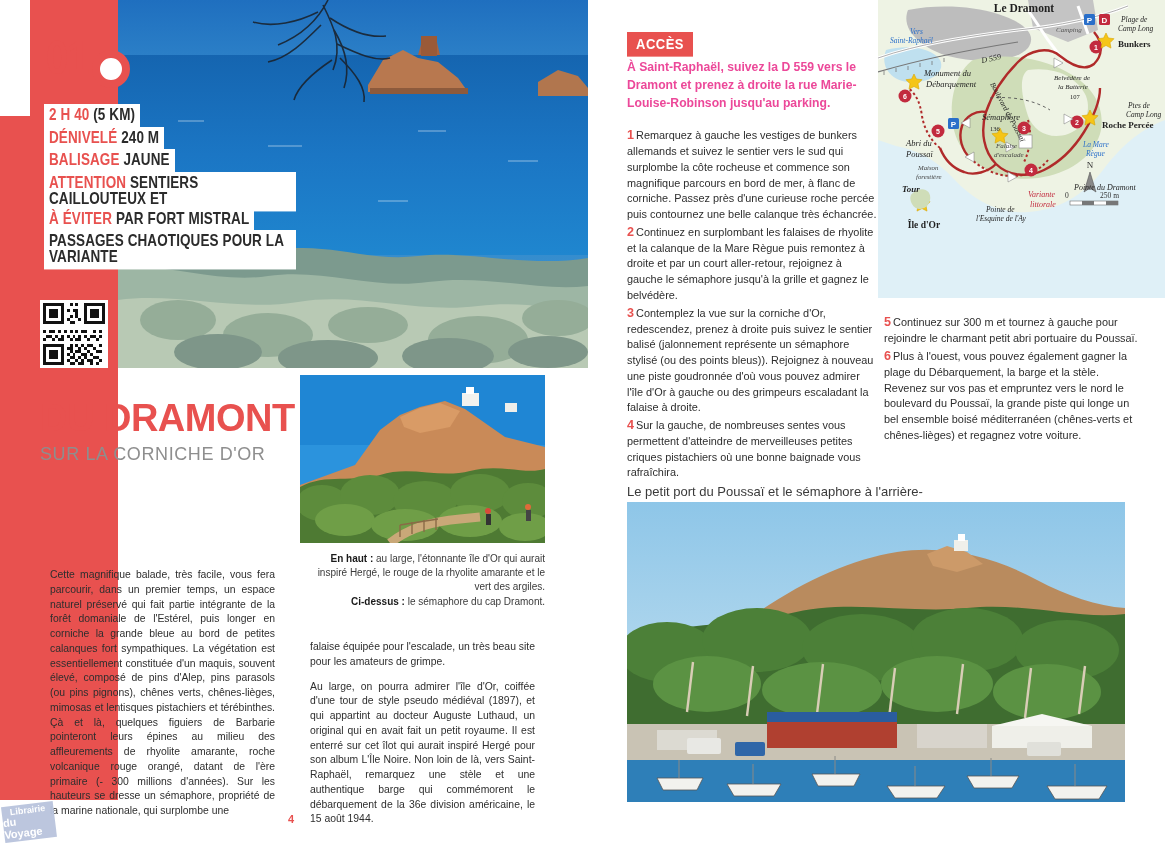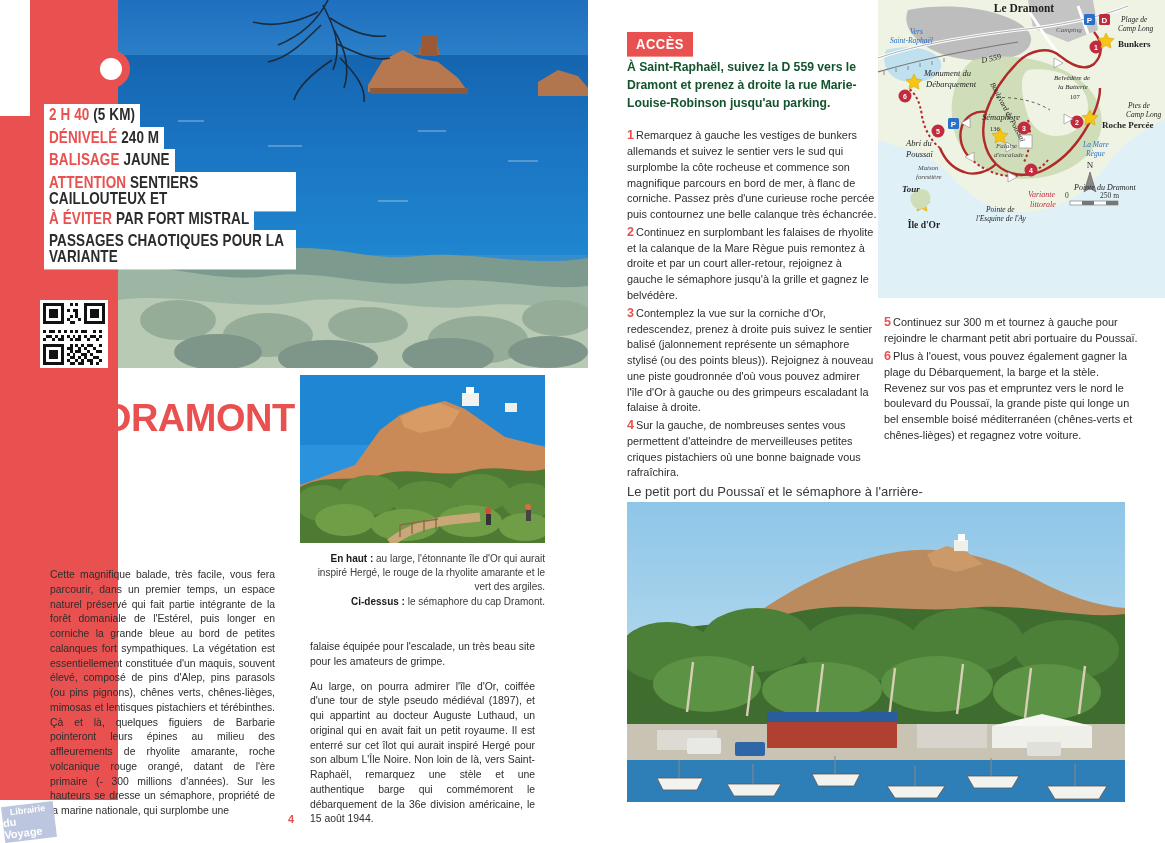--- a/index.html
+++ b/index.html
@@ -97,21 +97,21 @@
   .right-page { position:absolute; left:588px; top:0; width:577px; height:843px; background:#fff; }
 
   .acces-badge {
     position:absolute; left:39px; top:32px;
     background:#e8514f; color:#fff; font-weight:bold;
     font-size:13px; padding:3px 9px 4px 9px; letter-spacing:0.5px;
     transform: scaleY(1.12); transform-origin:left top;
   }
   .acces-intro {
     position:absolute; left:39px; top:58px; width:248px;
-    color:#14532d; font-weight:bold; font-size:12.2px; line-height:1.48;
+    color:#ec4899; font-weight:bold; font-size:12.2px; line-height:1.48;
   }
 
   .steps-col-1 { position:absolute; left:39px; top:126px; width:250px; }
   .steps-col-2 { position:absolute; left:296px; top:313px; width:258px; }
   .step {
     font-size:10.9px; line-height:1.44; color:#2e2e2e; margin:0 0 0 0;
     text-align:left;
   }
   .step .num {
     color:#e8514f; font-weight:bold; font-size:12.6px; padding-right:2px;
@@ -310,20 +310,21 @@
           <rect x="9" y="20" width="2" height="1"></rect>
             <rect x="12" y="20" width="2" height="1"></rect>
           <rect x="16" y="20" width="1" height="1"></rect>
             <rect x="18" y="20" width="1" height="1"></rect>
         </g>
       </svg>
     </div>
 
     <div class="title-block">
       <div class="main-title">DU DRAMONT</div>
+      <div class="subtitle">SUR LA CORNICHE D'OR</div>
     </div>
 
     <div class="semaphore-photo">
       <svg width="245" height="168" viewBox="0 0 245 168">
         <rect width="245" height="168" fill="#2b93dd"></rect>
         <rect width="245" height="70" fill="#1f86d4"></rect>
 
         <path d="M55 90 L80 55 L100 40 L120 32 L145 26 L165 34 L185 48 L205 62 L245 72 L245 168 L0 168 L0 110 Z" fill="#c98a58"></path>
         <path d="M100 42 L120 33 L140 28 L160 36 L150 52 L120 58 L104 52 Z" fill="#d99b66"></path>
 

